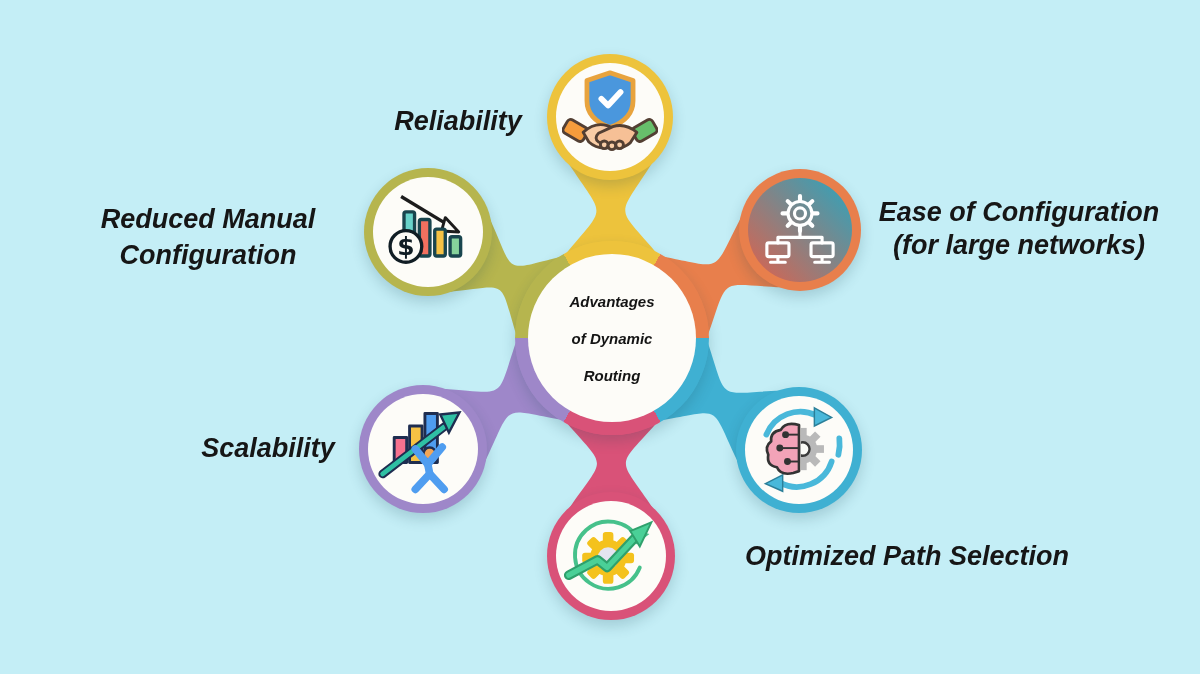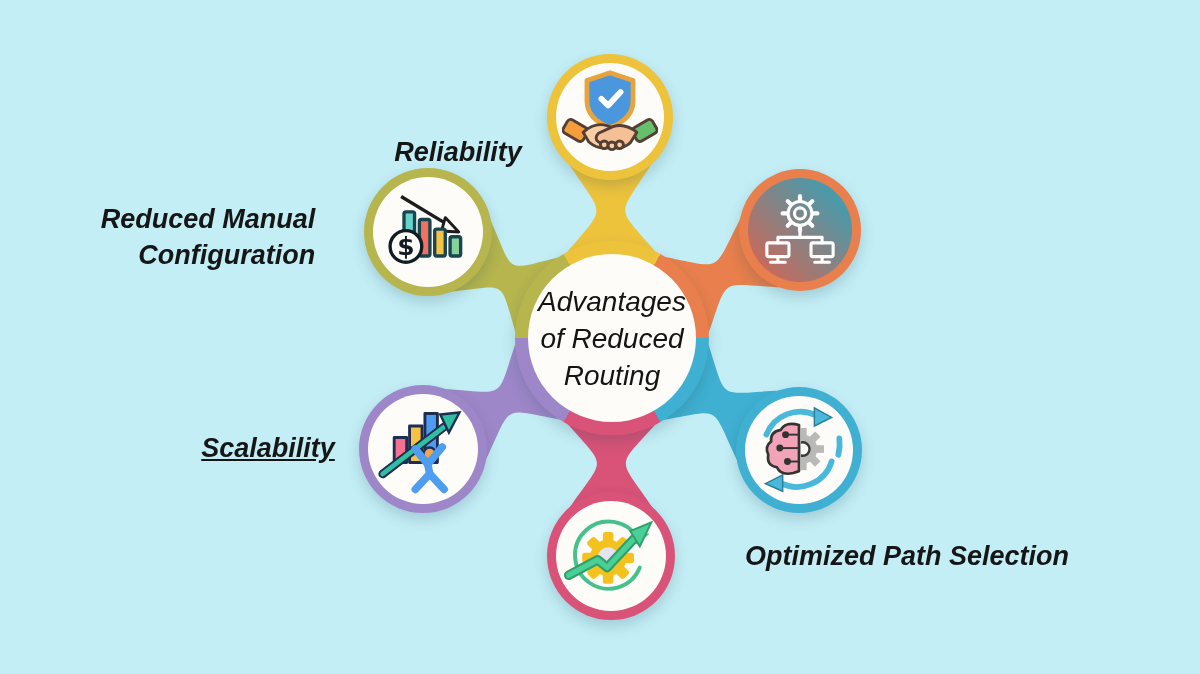--- a/index.html
+++ b/index.html
@@ -15,55 +15,55 @@
     z-index:2;
   }
   .node .inner{
     width:100%; height:100%; border-radius:50%; background:#fdfcf8;
     display:flex; align-items:center; justify-content:center;
   }
   .sat{padding:9px;}
   .central{padding:13px; z-index:3;}
   .central .inner{overflow:visible;}
   .central-text{
-    text-align:center; font-weight:normal; font-style:italic;
-    font-size:28px; line-height:37px; color:#141414; white-space:nowrap;
+    text-align:center; font-weight:bold; font-style:italic;
+    font-size:15px; line-height:37px; color:#141414; white-space:nowrap;
   }
   .label{
     position:absolute; z-index:4; transform:translate(-50%,-50%);
     text-align:center; color:#161616; font-weight:bold; font-style:italic;
     font-size:27px; line-height:36px; white-space:nowrap;
   }
-  #label-reliability{left:458px; top:121px;margin-top:31px;}
-  #label-reduced_manual_intervention{left:208px; top:237px;text-align:right;}
+  #label-reliability{left:458px; top:121px;}
+  #label-reduced_manual_intervention{left:208px; top:237px;}
   #label-ease_of_configuration{left:1019px; top:229px; line-height:33px;}
   #label-automatic_rerouting{left:1026px; top:449px;}
   #label-optimized_path_selection{left:862px; top:556px;margin-left:45px;}
-  #label-scalability{left:268px; top:448px;text-decoration:underline;}
+  #label-scalability{left:268px; top:448px;}
   .icon-svg{display:block;}
 </style>
 </head>
 <body>
 
 <div class="canvas">
 
   <svg class="connectors" width="1200" height="674">
     <path id="conn-reliability" d="M 660.4053929175229,257.4213555804007 C 614.1446323788314,202.19706293811282 615.6916317224677,221.28525204435954 652.6703961993417,161.98041004916706 L 568.1506509017548,162.7452946219959 C 606.196661774533,221.37117937420513 607.3979484522941,202.25811890124893 562.1442175129492,258.31059698677694 Z" fill="#edc33c"></path>
     <path id="conn-ease_of_configuration" d="M 705.9616510199447,340.68479749815725 C 730.2718657419165,273.9470946653891 715.0031223530124,284.6177557263316 782.3053679644652,287.33149219344483 L 741.5604552077759,216.40516257994858 C 710.0016191453467,275.91143532780256 726.9110398356974,268.09676808789663 657.0133517560229,255.47849877947834 Z" fill="#e87f4c"></path>
     <path id="conn-automatic_rerouting" d="M 655.5042318804195,421.32695727371004 C 725.1883484235003,409.72421694503055 708.6158279369107,401.40025157756827 738.3668343133678,462.94678411102166 L 781.7966272876844,390.4345404842609 C 713.4947420614653,393.2542074588922 728.6550778269198,403.9360169589643 705.9949484604124,337.0254929839005 Z" fill="#3fb0d2"></path>
     <path id="conn-optimized_path_selection" d="M 562.5003189470673,417.9110854366147 C 608.0147548823253,471.35703740349265 606.8610868591464,452.9978342992368 568.268659062962,509.707100957894 L 654.1542392284738,510.10107150911193 C 616.0836930760297,453.0401398323417 614.7616440908853,471.38798643655934 660.7644841541958,418.3618384880236 Z" fill="#d95278"></path>
     <path id="conn-scalability" d="M 518.0169127681539,336.2169368011155 C 494.6733319607787,402.99388577636665 510.07653918295654,392.51198793996286 441.00087665726466,388.6264259831344 L 484.4956690474926,462.6851265394684 C 514.7471176657139,400.4645945457387 498.09014005406584,408.81169415142307 567.7805571057324,420.94962851104646 Z" fill="#9e87c9"></path>
     <path id="conn-reduced_manual_intervention" d="M 567.0870551441353,255.42380861062884 C 501.05486718260977,270.1927259417761 516.5965103557171,277.7174742047992 489.3788392785987,217.80006729551337 L 446.5061290150201,292.2206209605931 C 511.9927325917486,285.70893749319725 497.68692781884675,276.0389603090629 518.0351528795296,340.5705068812651 Z" fill="#b6b54e"></path>
   </svg>
 
   <div class="node central" id="node-central" style="left: 515px; top: 241px; width: 194px; height: 194px; background: conic-gradient(rgb(237, 195, 60) 0deg, rgb(237, 195, 60) 30deg, rgb(232, 127, 76) 30deg, rgb(232, 127, 76) 90deg, rgb(63, 176, 210) 90deg, rgb(63, 176, 210) 150deg, rgb(217, 82, 120) 150deg, rgb(217, 82, 120) 210deg, rgb(158, 135, 201) 210deg, rgb(158, 135, 201) 270deg, rgb(182, 181, 78) 270deg, rgb(182, 181, 78) 330deg, rgb(237, 195, 60) 330deg, rgb(237, 195, 60) 360deg);">
     <div class="inner">
       <div class="central-text">
         <div>Advantages</div>
-        <div>of Reduced</div>
+        <div>of Dynamic</div>
         <div>Routing</div>
       </div>
     </div>
   </div>
 
   <div class="node sat" id="node-reliability" style="left: 547px; top: 54px; width: 126px; height: 126px; background: rgb(237, 195, 60);">
     <div class="inner">
       <svg class="icon-svg" width="96" height="96" viewBox="0 0 100 100">
         <path d="M50 4 L74 12 V33 Q74 52 50 61 Q26 52 26 33 V12 Z" fill="#4a97dd" stroke="#e8a33d" stroke-width="5" stroke-linejoin="round"></path>
         <path d="M41 31 l7 7 l13 -14" fill="none" stroke="#ffffff" stroke-width="6" stroke-linecap="round" stroke-linejoin="round"></path>
@@ -193,20 +193,24 @@
     </div>
   </div>
 
   <div class="label" id="label-reliability">
     <div>Reliability</div>
   </div>
   <div class="label" id="label-reduced_manual_intervention">
     <div>Reduced Manual</div>
     <div>Configuration</div>
   </div>
+  <div class="label" id="label-ease_of_configuration">
+    <div>Ease of Configuration</div>
+    <div>(for large networks)</div>
+  </div>
   <div class="label" id="label-optimized_path_selection">
     <div>Optimized Path Selection</div>
   </div>
   <div class="label" id="label-scalability">
     <div>Scalability</div>
   </div>
 
 </div>
 
 </body></html>

